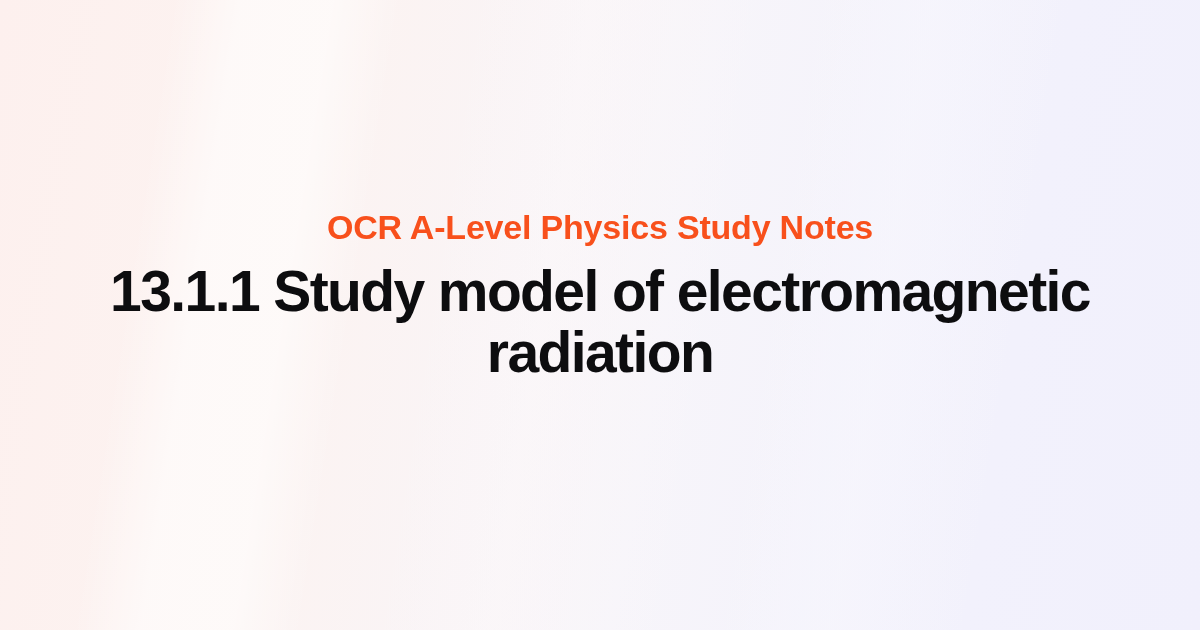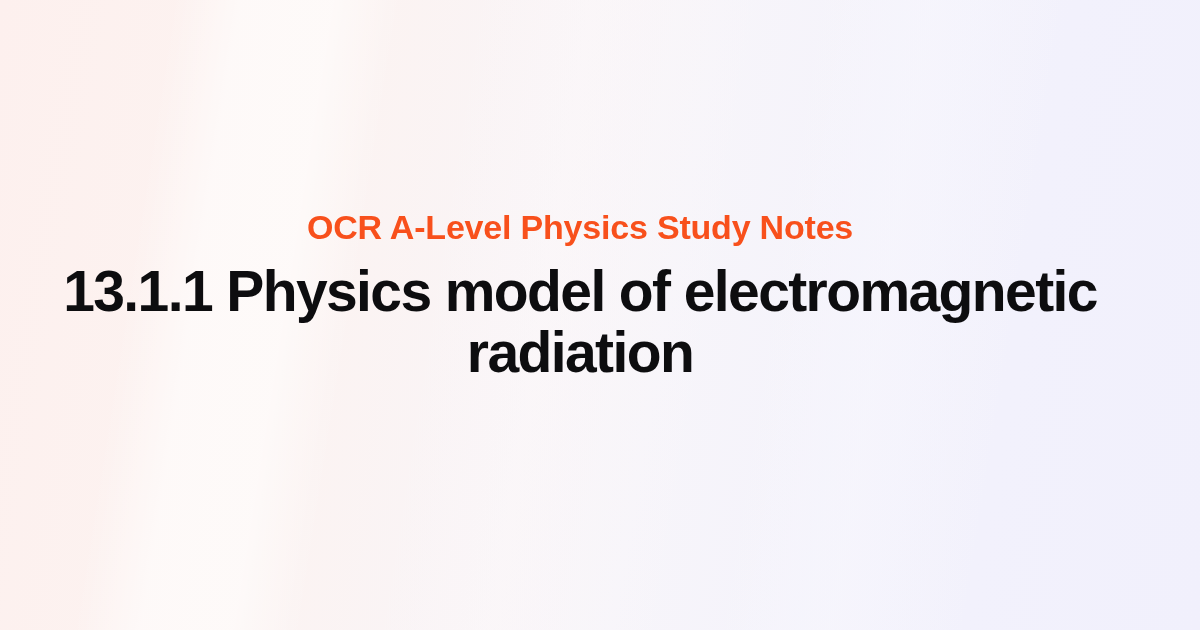--- a/index.html
+++ b/index.html
@@ -15,21 +15,21 @@
   }
 
   #og-card {
     position: relative;
     width: 1200px;
     height: 630px;
     overflow: hidden;
     background: linear-gradient(100deg, #fdf0ee 0%, #fcf3f1 26%, #f7f5fa 55%, #f2f1fc 82%, #f1f0fc 100%);
     display: flex;
     flex-direction: column;
-    align-items: flex-start;
+    align-items: center;
     justify-content: center;
   }
 
   
   .band {
     position: absolute;
     top: -120px;
     height: 900px;
     pointer-events: none;
   }
@@ -84,16 +84,16 @@
 <body>
 
 <div id="og-card">
 
   <div class="band band-1"></div>
   <div class="band band-2"></div>
   <div class="band band-3"></div>
 
   <div class="content">
     <p class="eyebrow">OCR A-Level Physics Study Notes</p>
-    <h1 class="title">13.1.1 Physics model of electromagnetic radiation</h1>
+    <h1 class="title">13.1.1 Study model of electromagnetic radiation</h1>
   </div>
 
 </div>
 
 </body></html>

